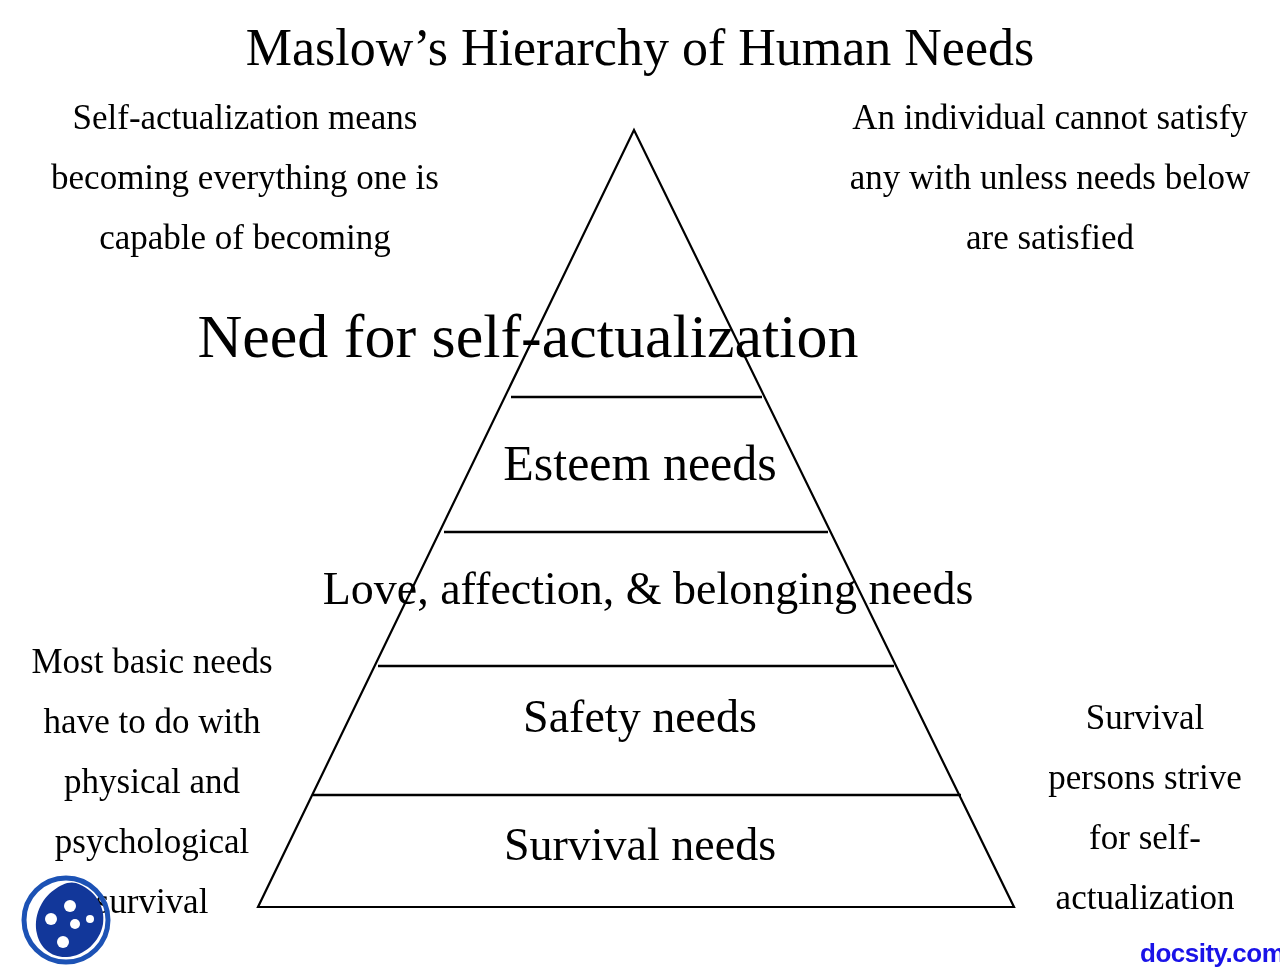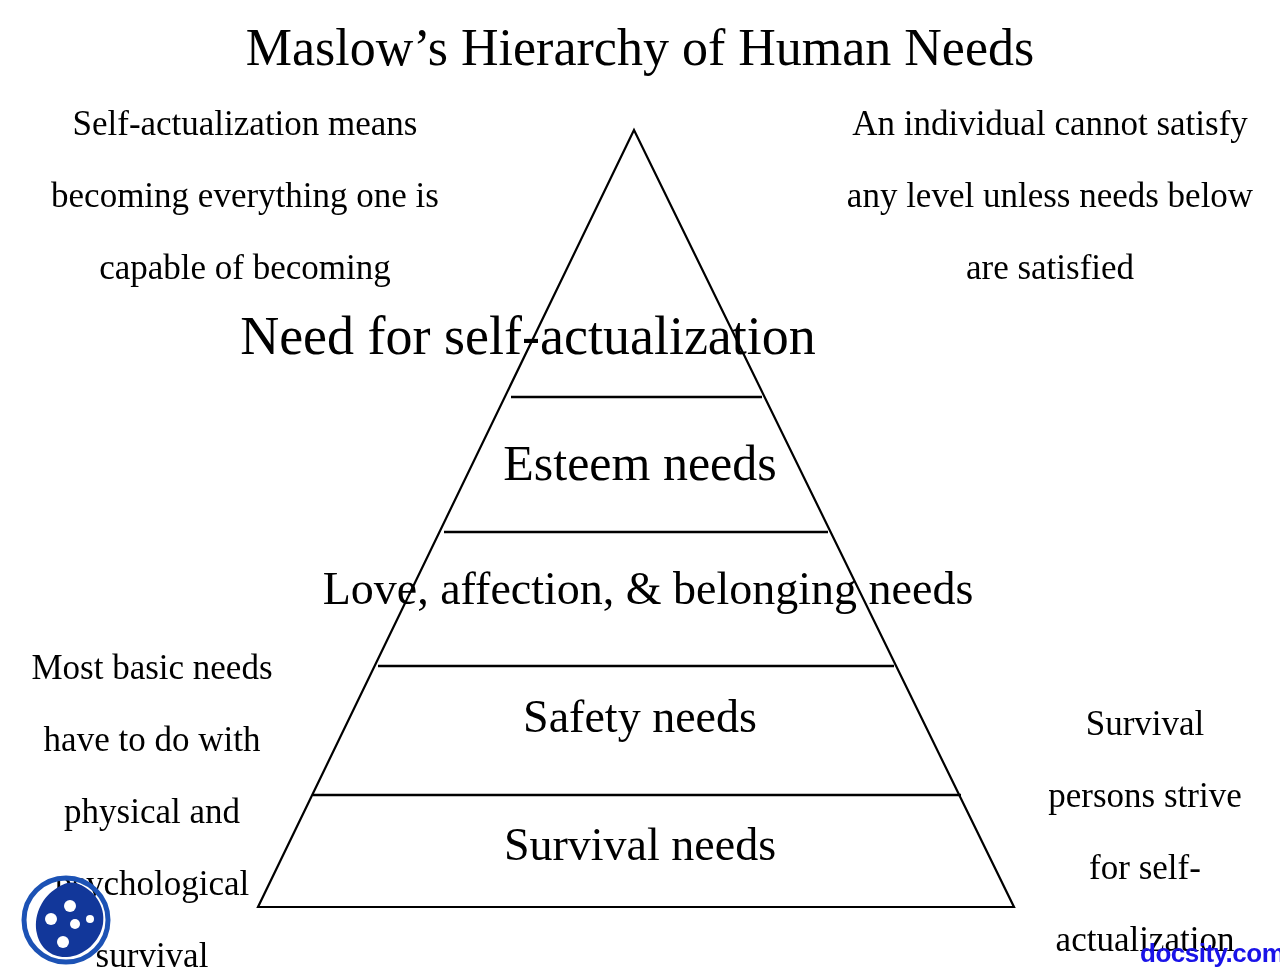--- a/index.html
+++ b/index.html
@@ -45,21 +45,21 @@
     line-height: 60px;
     letter-spacing: 0px;
     white-space: nowrap;
   }
 
   
   .annotation {
     position: absolute;
     text-align: center;
     font-size: 35px;
-    line-height: 72px;
+    line-height: 60px;
   }
   #annotation-top-left {
     left: 20px;
     top: 88px;
     width: 450px;
   }
   #annotation-top-right {
     left: 830px;
     top: 88px;
     width: 440px;
@@ -77,21 +77,21 @@
 
   
   .tier-label {
     position: absolute;
     text-align: center;
     white-space: nowrap;
     font-size: 44px;
     line-height: 52px;
   }
   #tier-label-0 { 
-    left: 0; top: 310px; width: 1056px; font-size: 54px;
+    left: 0; top: 310px; width: 1056px; font-size: 62px;
   }
   #tier-label-1 { 
     left: 0; top: 437px; width: 1280px; font-size: 50px;
   }
   #tier-label-2 { 
     left: 8px; top: 563px; width: 1280px; font-size: 46px;
   }
   #tier-label-3 { 
     left: 0; top: 691px; width: 1280px; font-size: 46px;
   }
@@ -132,21 +132,21 @@
     <line x1="511" y1="397" x2="762" y2="397" stroke="#000000" stroke-width="2.6"></line>
     <line x1="444" y1="532" x2="828" y2="532" stroke="#000000" stroke-width="2.6"></line>
     <line x1="378" y1="666" x2="894" y2="666" stroke="#000000" stroke-width="2.6"></line>
     <line x1="313" y1="795" x2="961" y2="795" stroke="#000000" stroke-width="2.6"></line>
   </svg>
 
   <div id="page-title">Maslow’s Hierarchy of Human Needs</div>
 
   <div class="annotation" id="annotation-top-left">Self-actualization means becoming everything one is capable of becoming</div>
 
-  <div class="annotation" id="annotation-top-right">An individual cannot satisfy any level unless needs below are satisfied</div>
+  <div class="annotation" id="annotation-top-right">An individual cannot satisfy any with unless needs below are satisfied</div>
 
   <div class="annotation" id="annotation-bottom-left">Most basic needs have to do with physical and psychological survival</div>
 
   <div class="annotation" id="annotation-bottom-right">Survival persons strive for self-actualization</div>
 
   <div class="tier-label" id="tier-label-0">Need for self-actualization</div>
 
   <div class="tier-label" id="tier-label-1">Esteem needs</div>
 
   <div class="tier-label" id="tier-label-2">Love, affection, &amp; belonging needs</div>

